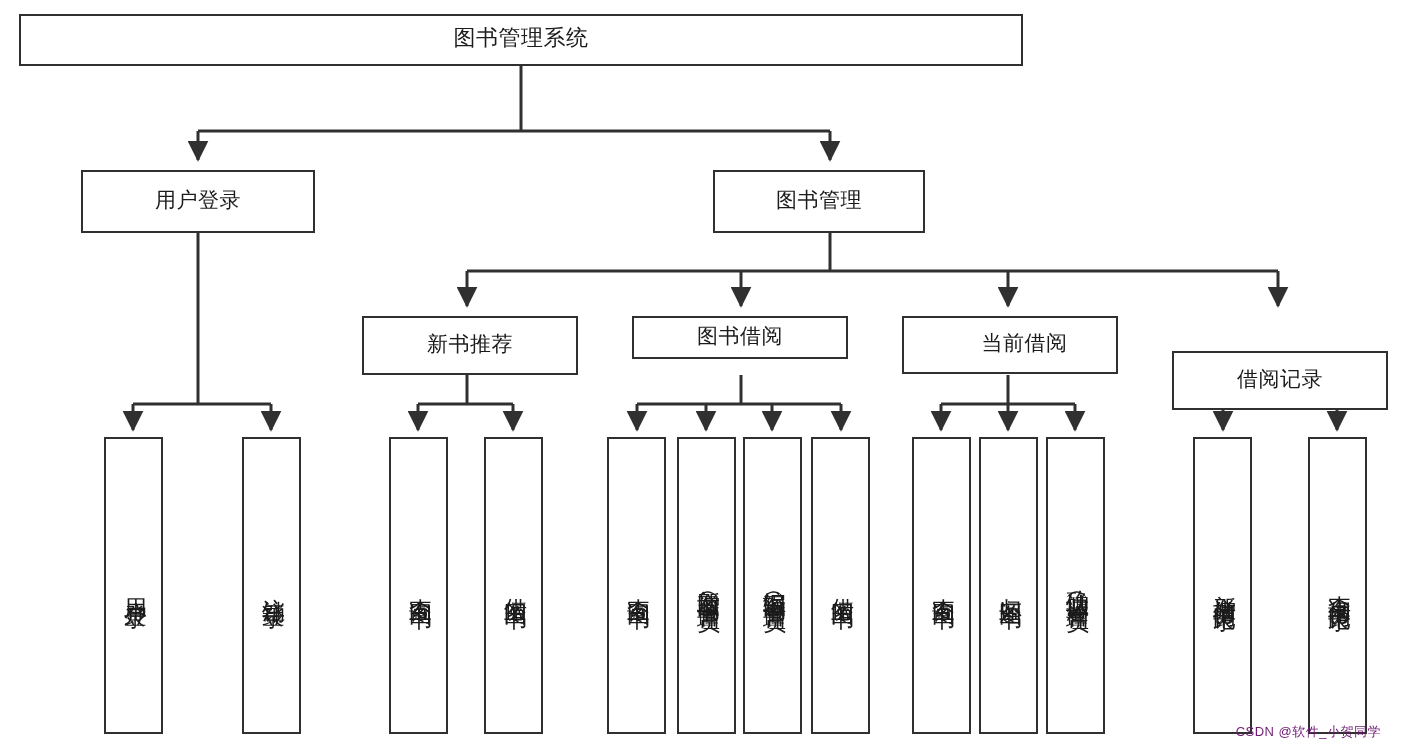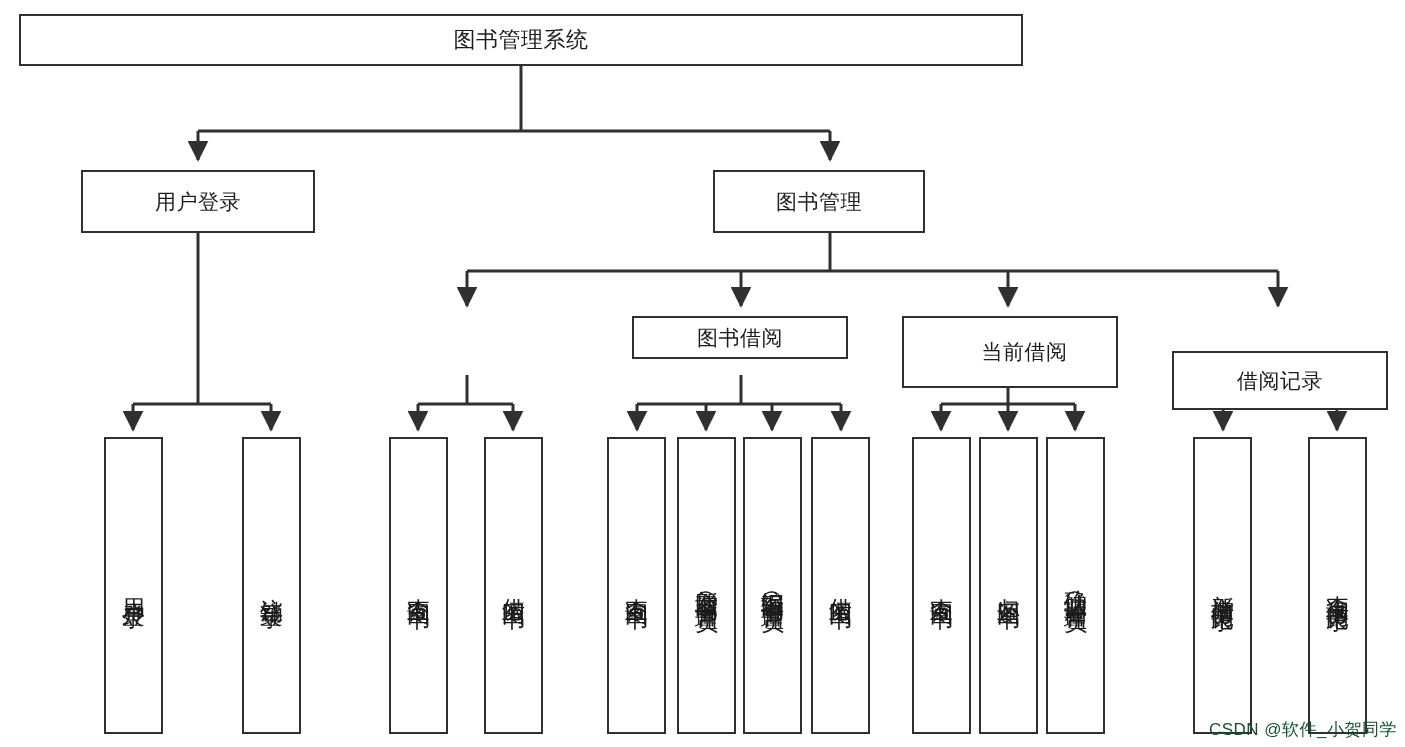--- a/index.html
+++ b/index.html
@@ -26,20 +26,21 @@
   }
   .node {
     position: absolute;
     box-sizing: border-box;
     background: #ffffff;
     border: 2px solid #303030;
     display: flex;
     align-items: center;
     justify-content: center;
     overflow: hidden;
+    font-family: Liberation Mono, monospace;
   }
   .node-label {
     color: #1b1b1b;
     line-height: 1.12;
     text-align: center;
     white-space: pre;
   }
   
   .node.horiz .node-label {
     font-size: 21px;
@@ -60,24 +61,24 @@
     text-orientation: upright;
     letter-spacing: 3px;
     line-height: 1;
     height: 100%;
     display: flex;
     align-items: center;
     justify-content: center;
   }
   .watermark {
     position: absolute;
-    right: 8px;
+    right: 24px;
     bottom: 6px;
-    font-size: 17px;
-    color: #14532d;
+    font-size: 13px;
+    color: #701a75;
     white-space: nowrap;
     letter-spacing: 0.5px;
   }
 </style>
 </head>
 <body>
 
 <div id="canvas">
 
   <svg id="edges" viewBox="0 0 1405 747" xmlns="http://www.w3.org/2000/svg">
@@ -135,24 +136,27 @@
     <span class="node-label">图书管理系统</span>
   </div>
 
   <div class="node horiz" style="left:81px; top:170px; width:234px; height:63px;">
     <span class="node-label">用户登录</span>
   </div>
   <div class="node horiz" style="left:713px; top:170px; width:212px; height:63px;">
     <span class="node-label">图书管理</span>
   </div>
 
+  <div class="node horiz" style="left:362px; top:316px; width:216px; height:59px;">
+    <span class="node-label">新书推荐</span>
+  </div>
   <div class="node horiz" style="left:632px; top:316px; width:216px; height:43px;">
     <span class="node-label">图书借阅</span>
   </div>
-  <div class="node horiz" style="left:902px; top:316px; width:216px; height:72px;padding-left:29px;">
+  <div class="node horiz" style="left:902px; top:316px; width:216px; height:58px;padding-left:29px;">
     <span class="node-label">当前借阅</span>
   </div>
   <div class="node horiz" style="left:1172px; top:316px; width:216px; height:59px;margin-top:35px;">
     <span class="node-label">借阅记录</span>
   </div>
 
   <div class="node vert" style="left:104px; top:437px; width:59px; height:297px;">
     <span class="node-label">用户登录</span>
   </div>
   <div class="node vert" style="left:242px; top:437px; width:59px; height:297px;">

